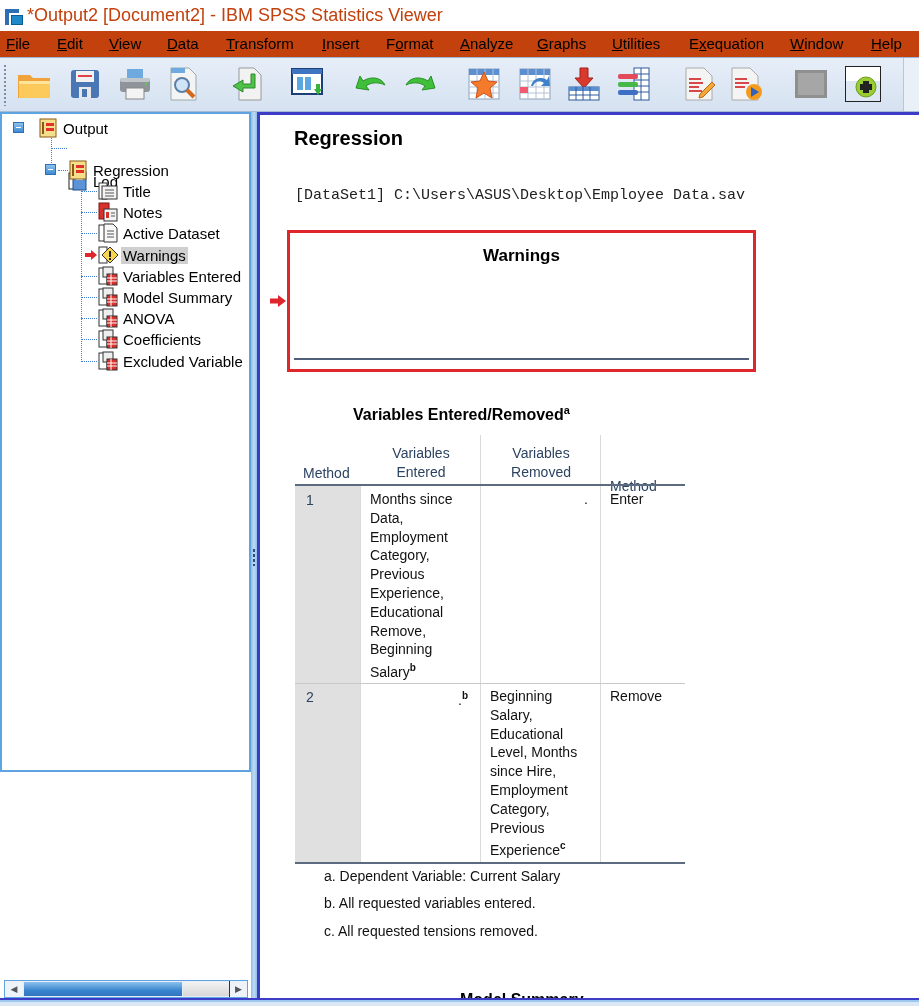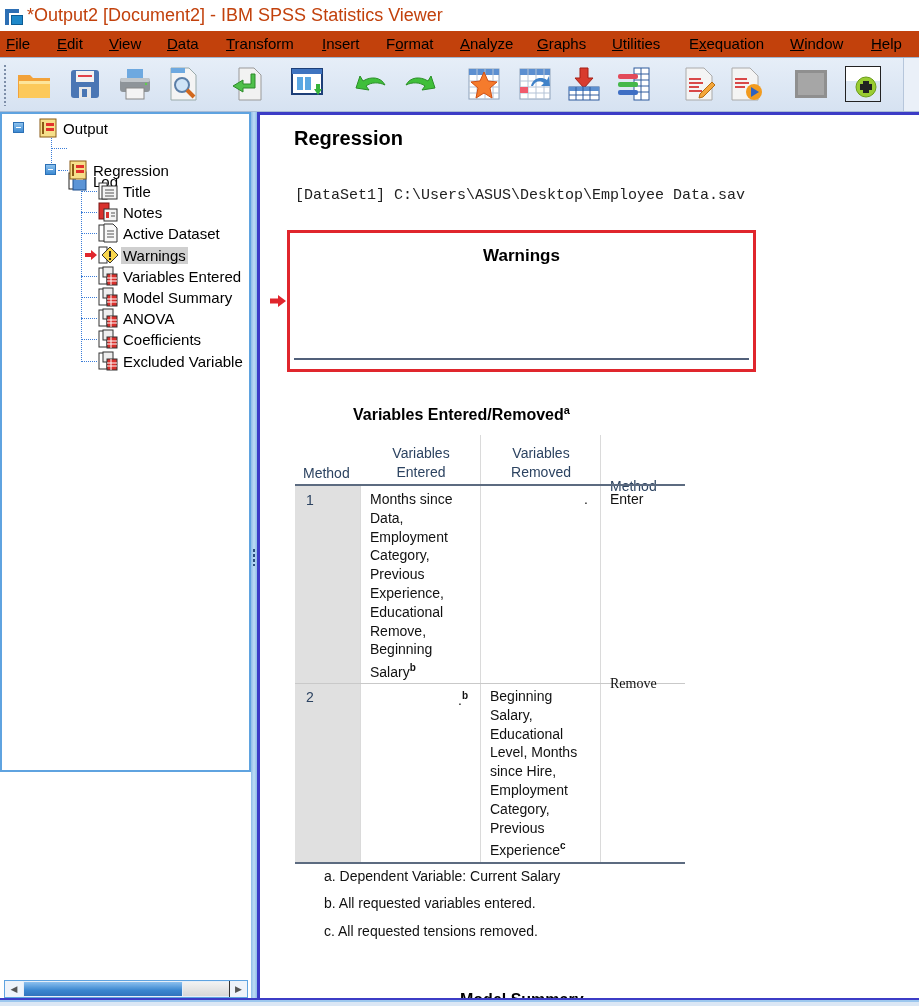--- a/index.html
+++ b/index.html
@@ -445,21 +445,21 @@
           <div>Salary,</div>
           <div>Educational</div>
           <div>Level, Months</div>
           <div>since Hire,</div>
           <div>Employment</div>
           <div>Category,</div>
           <div>Previous</div>
           <div>Experience<sup>c</sup></div>
         </div>
     </div>
-    <div class="cell" style="left:315px; top:240px;font-family:Liberation Serif, serif;">Remove</div>
+    <div class="cell" style="left:315px; top:252px;">Remove</div>
     <div class="hrule-dark" style="left:0; top:427px; width:390px;"></div>
   </div>
 
   <div class="footnote" style="top:753px;">a. Dependent Variable: Current Salary</div>
   <div class="footnote" style="top:780px;">b. All requested variables entered.</div>
   <div class="footnote" style="top:808px;">c. All requested tensions removed.</div>
 
   <div class="next-title">Model Summary</div>
 </div>
 

